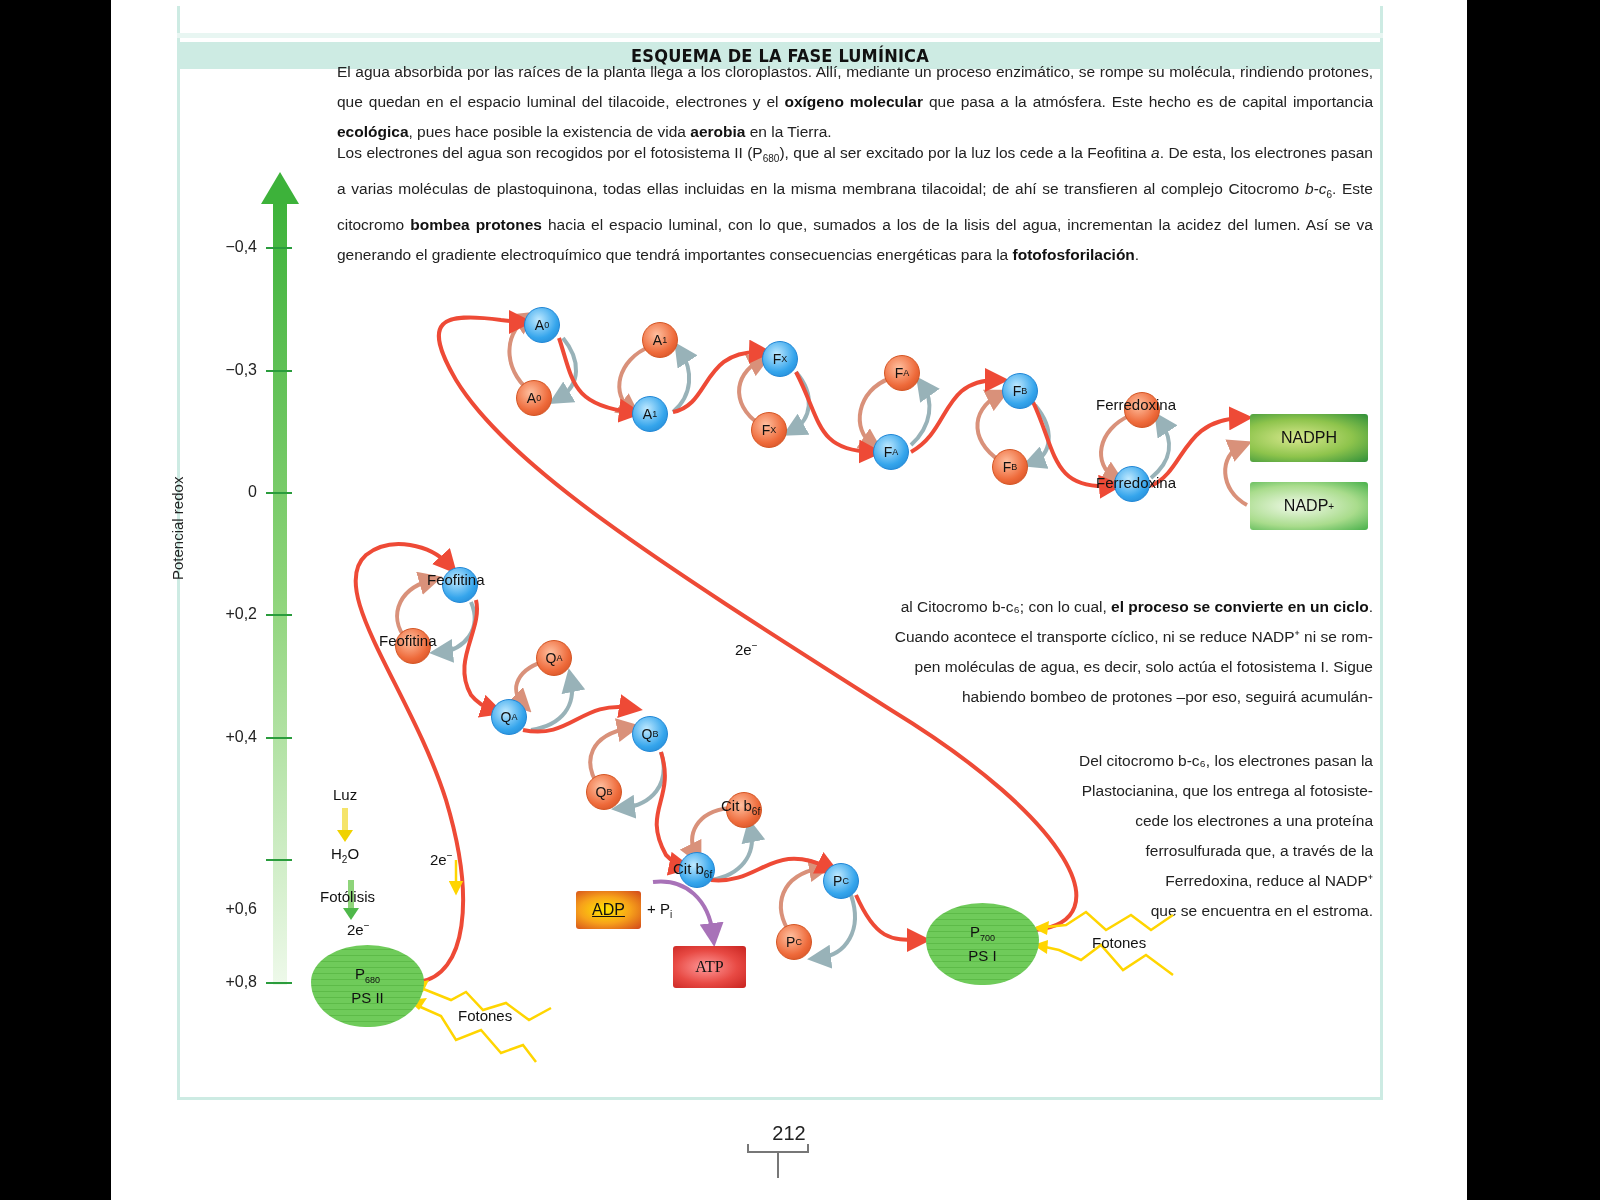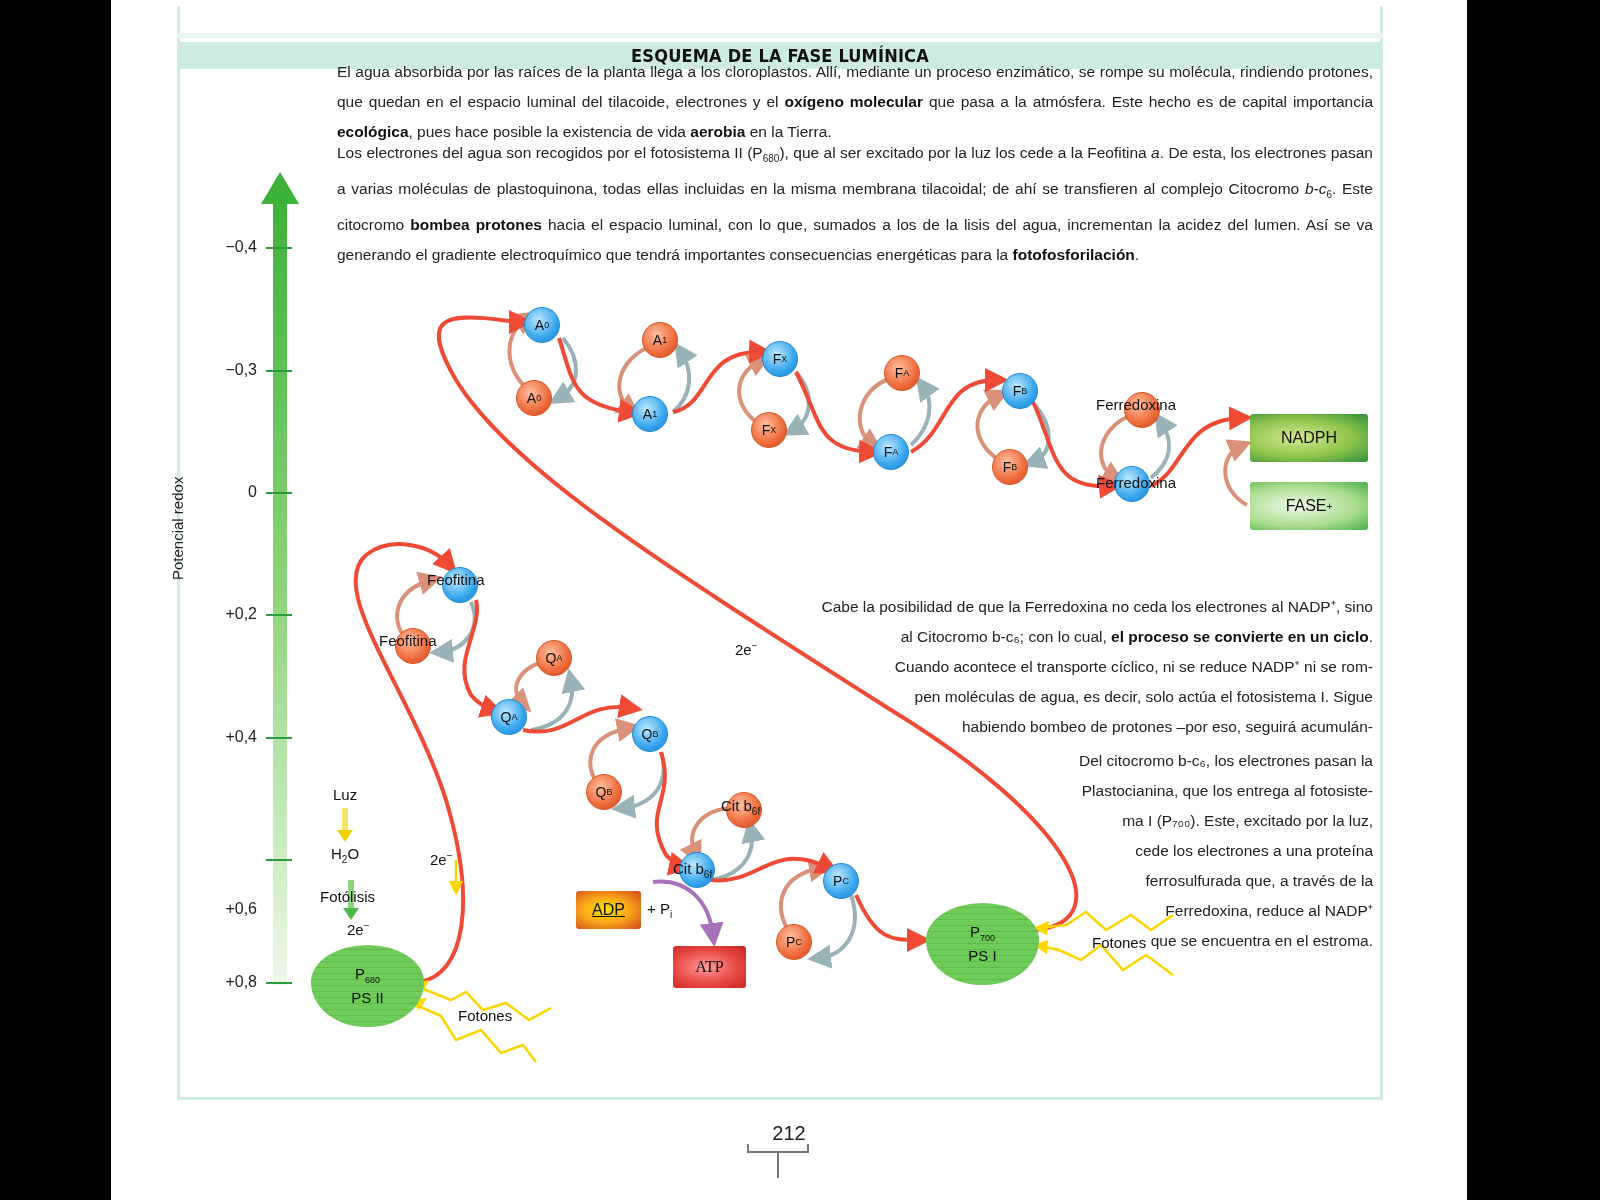--- a/index.html
+++ b/index.html
@@ -41,30 +41,28 @@
 <div class="page">
   <div class="frame"></div>
   <div class="title-under2"></div>
   <div class="title-bar">
     <span>ESQUEMA DE LA FASE LUMÍNICA</span>
   </div>
 
   <div class="para p1" id="p1">El agua absorbida por las raíces de la planta llega a los cloroplastos. Allí, mediante un proceso enzimático, se rompe su molécula, rindiendo protones, que quedan en el espacio luminal del tilacoide, electrones y el <b>oxígeno molecular</b> que pasa a la atmósfera. Este hecho es de capital importancia <b>ecológica</b>, pues hace posible la existencia de vida <b>aerobia</b> en la Tierra.</div>
   <div class="para p2" id="p2">Los electrones del agua son recogidos por el fotosistema II (P<sub style="font-size: 10px;">680</sub>), que al ser excitado por la luz los cede a la Feofitina <i>a</i>. De esta, los electrones pasan a varias moléculas de plastoquinona, todas ellas incluidas en la misma membrana tilacoidal; de ahí se transfieren al complejo Citocromo <i>b-c</i><sub style="font-size: 10px;">6</sub>. Este citocromo <b>bombea protones</b> hacia el espacio luminal, con lo que, sumados a los de la lisis del agua, incrementan la acidez del lumen. Así se va generando el gradiente electroquímico que tendrá importantes consecuencias energéticas para la <b>fotofosforilación</b>.</div>
   <div class="para p3">
-    <span class="line">Cabe la posibilidad de que la Ferredoxina no ceda los electrones al NADP⁺, sino</span>
     <span class="line" id="p3l1">al Citocromo b-c₆; con lo cual, <b>el proceso se convierte en un ciclo</b>.</span>
     <span class="line">Cuando acontece el transporte cíclico, ni se reduce NADP⁺ ni se rom-</span>
     <span class="line">pen moléculas de agua, es decir, solo actúa el fotosistema I. Sigue</span>
     <span class="line">habiendo bombeo de protones –por eso, seguirá acumulán-</span>
   </div>
   <div class="para p4">
     <span class="line">Del citocromo b-c₆, los electrones pasan la</span>
     <span class="line">Plastocianina, que los entrega al fotosiste-</span>
-    <span class="line">ma I (P₇₀₀). Este, excitado por la luz,</span>
     <span class="line">cede los electrones a una proteína</span>
     <span class="line">ferrosulfurada que, a través de la</span>
     <span class="line">Ferredoxina, reduce al NADP⁺</span>
     <span class="line">que se encuentra en el estroma.</span>
   </div>
 
   <svg width="1356" height="1200" viewBox="0 0 1356 1200">
     <defs>
       <linearGradient id="axisGrad" x1="0" y1="0" x2="0" y2="1">
         <stop offset="0" stop-color="#3db23a"></stop>
@@ -241,21 +239,21 @@
       <span>F</span>
       <sub>B</sub>
     </div>
   <div class="node orange" style="left:1013px;top:392px"></div>
   <div class="node blue" style="left:1003px;top:466px"></div>
   <div class="lbl" style="left:985px;top:396px">Ferredoxina</div>
   <div class="lbl" style="left:985px;top:474px">Ferredoxina</div>
 
   <div class="box nadph">NADPH</div>
   <div class="box nadp">
-      <span>FASE</span>
+      <span>NADP</span>
       <sup style="font-size:10px">+</sup>
     </div>
 
   <div class="node blue" style="left:331px;top:567px"></div>
   <div class="node orange" style="left:284px;top:628px"></div>
   <div class="lbl" style="left:316px;top:571px">Feofitina</div>
   <div class="lbl" style="left:268px;top:632px">Feofitina</div>
   <div class="node orange" style="left:425px;top:640px">
       <span>Q</span>
       <sub>A</sub>

